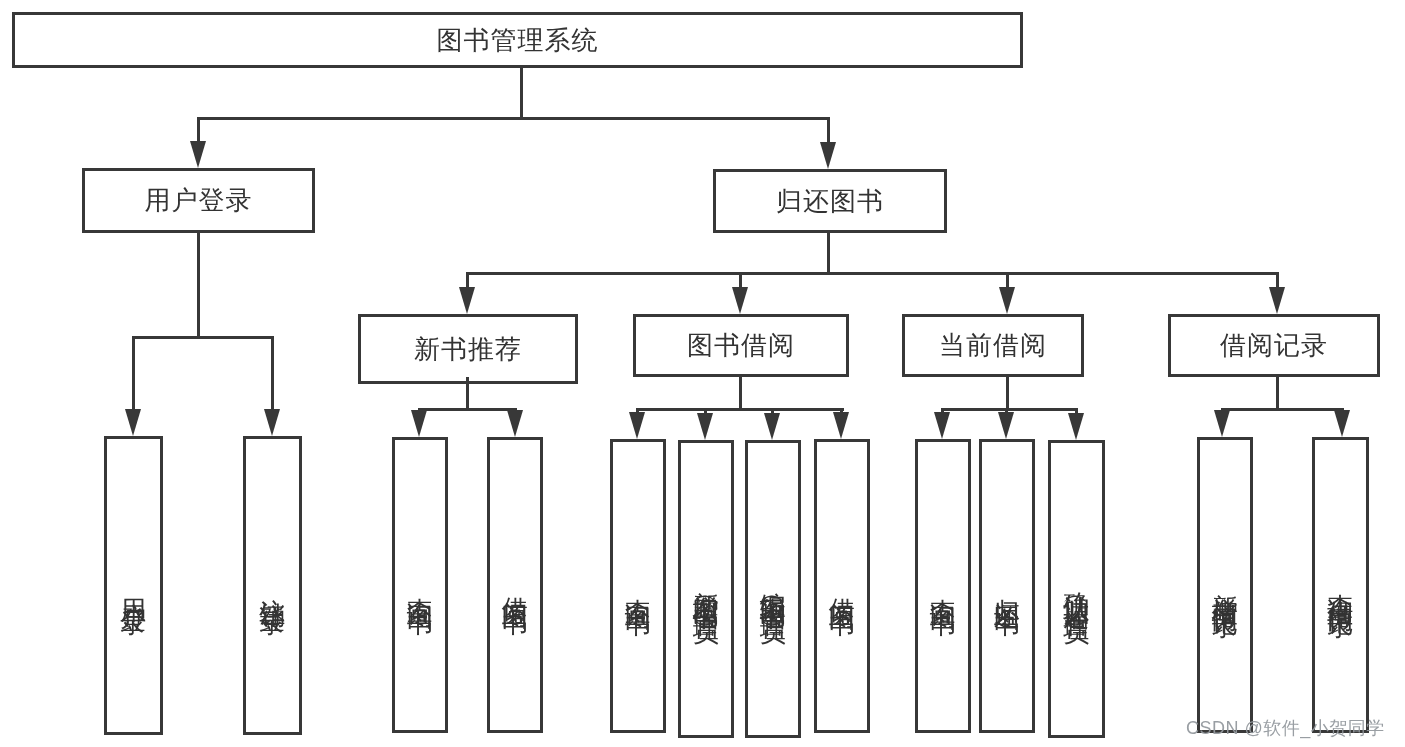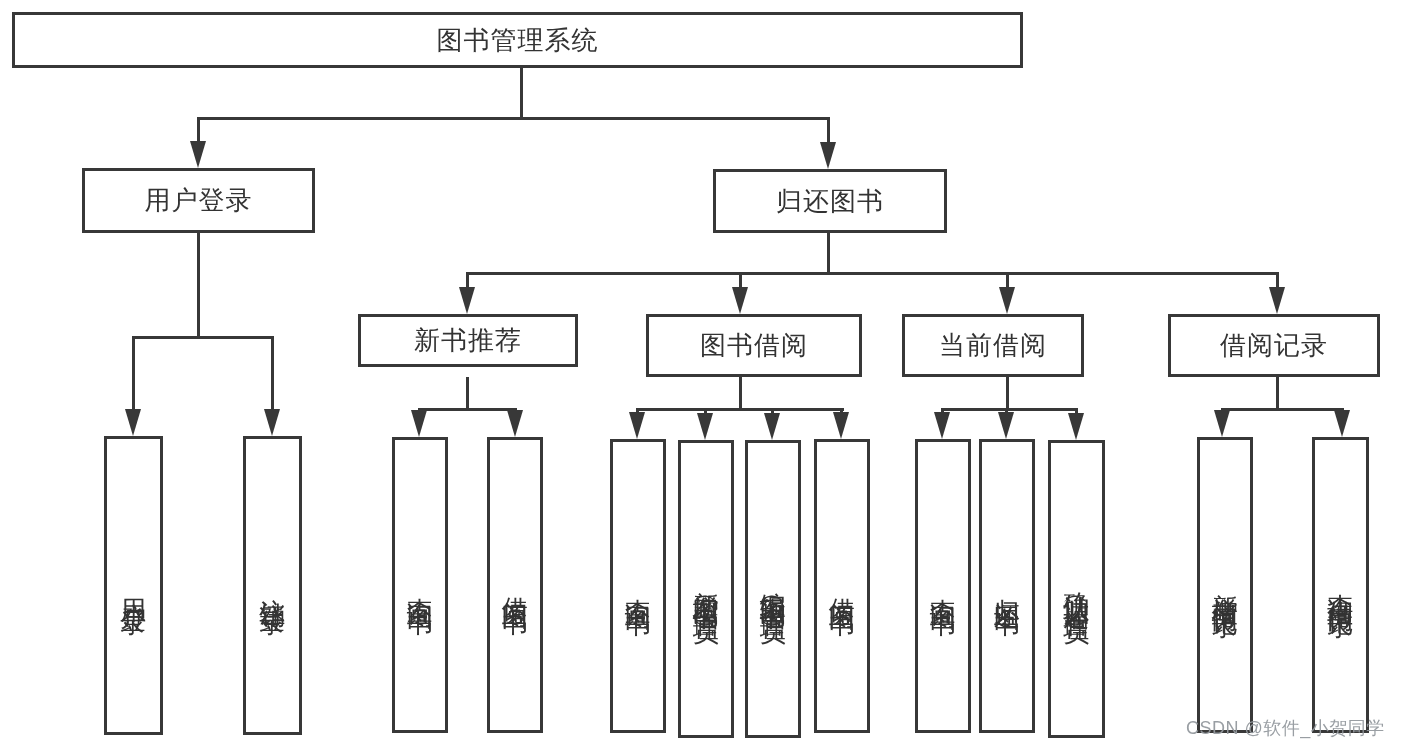--- a/index.html
+++ b/index.html
@@ -41,24 +41,24 @@
     <span>图书管理系统</span>
   </div>
 
   <div class="hbox" style="left:82px; top:168px; width:233px; height:65px;">
     <span>用户登录</span>
   </div>
   <div class="hbox" style="left:713px; top:169px; width:234px; height:64px;">
     <span>归还图书</span>
   </div>
 
-  <div class="hbox" style="left:358px; top:314px; width:220px; height:53px;">
+  <div class="hbox" style="left:358px; top:314px; width:220px; height:70px;">
     <span>新书推荐</span>
   </div>
-  <div class="hbox" style="left:646px; top:314px; width:216px; height:63px;">
+  <div class="hbox" style="left:633px; top:314px; width:216px; height:63px;">
     <span>图书借阅</span>
   </div>
   <div class="hbox" style="left:902px; top:314px; width:182px; height:63px;">
     <span>当前借阅</span>
   </div>
   <div class="hbox" style="left:1168px; top:314px; width:212px; height:63px;">
     <span>借阅记录</span>
   </div>
 
   <div class="vbox" style="left:104px; top:436px; width:59px; height:299px;">

